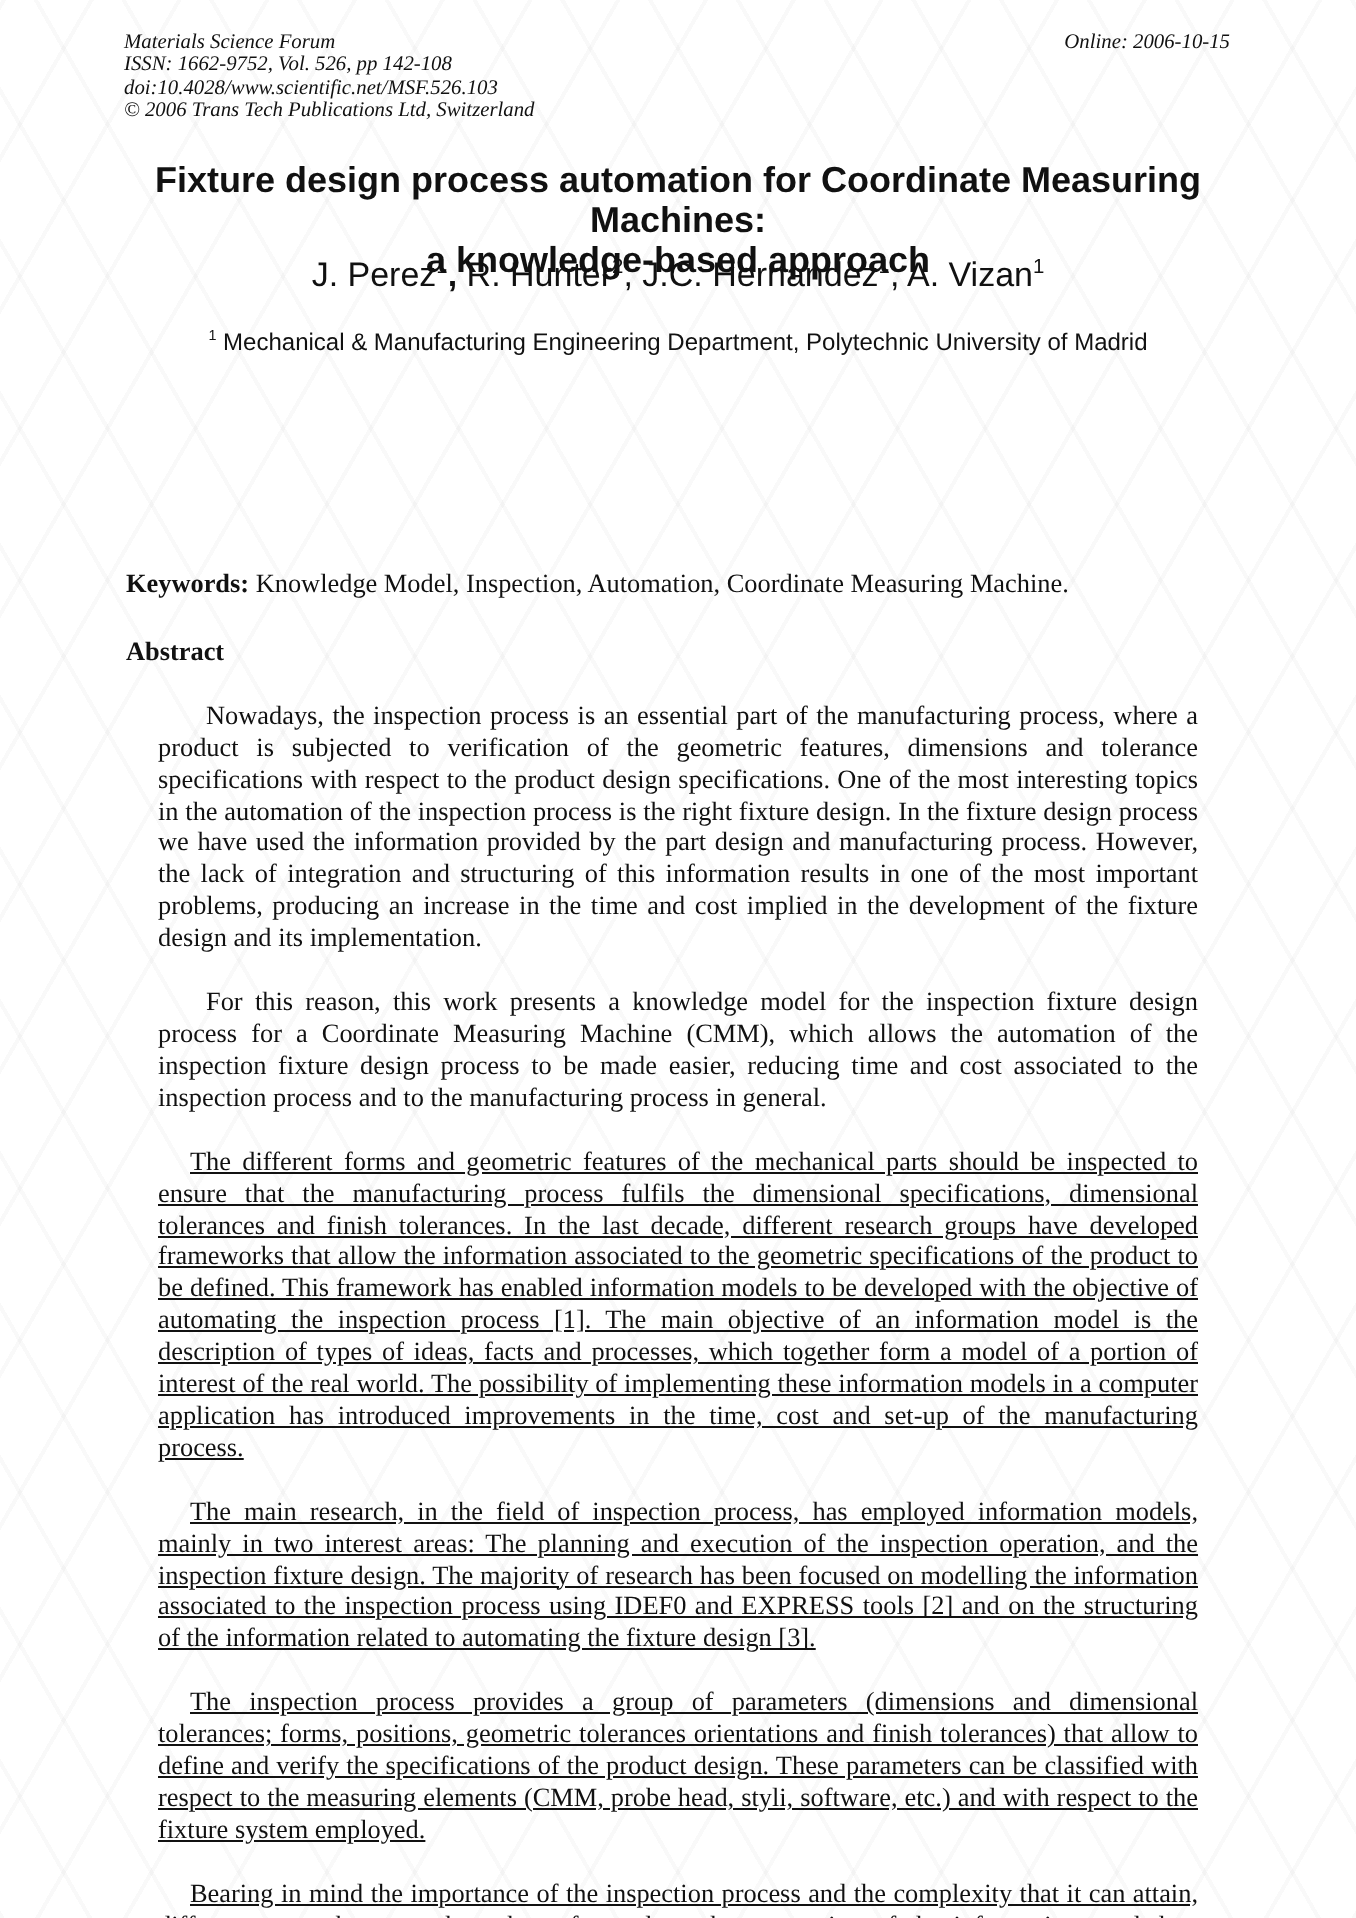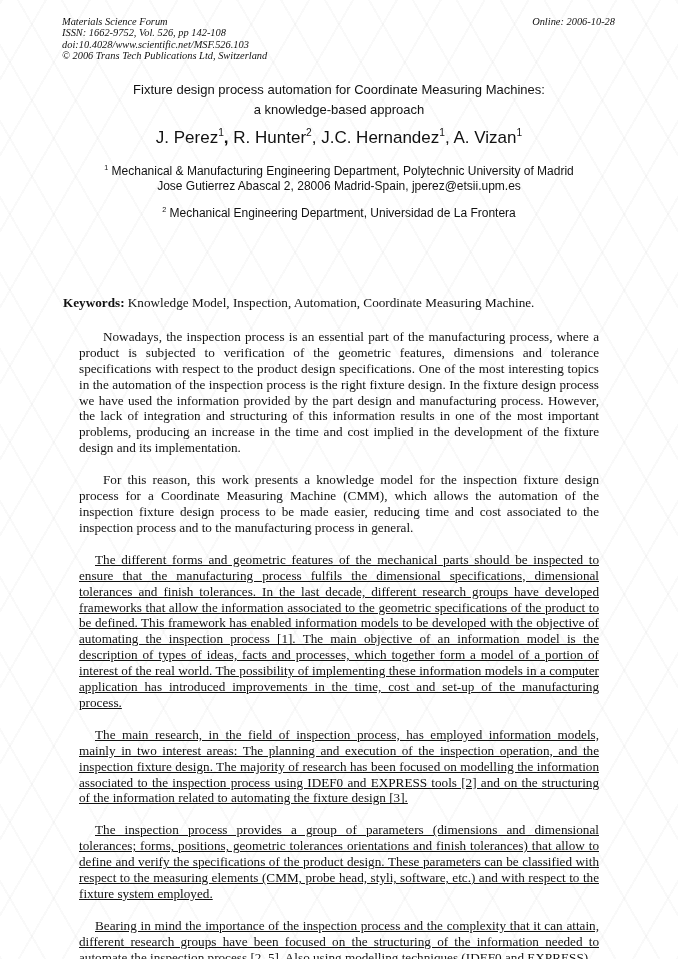--- a/index.html
+++ b/index.html
@@ -16,81 +16,80 @@
   .header-left {
     position: absolute; left: 62px; top: 16px;
     font-style: italic; font-size: 10.4px; line-height: 11.4px;
   }
   .header-right {
     position: absolute; right: 63px; top: 16px;
     font-style: italic; font-size: 10.4px; line-height: 11.4px;
   }
   .title {
     position: absolute; left: 40px; width: 598px; top: 80px; text-align: center;
-    font-family: "Liberation Sans", sans-serif; font-weight: normal;
-    font-size: 13px; line-height: 20px;
+    font-family: "Liberation Sans", sans-serif; font-weight: bold;
+    font-size: 18px; line-height: 20px;
   }
   .authors {
     position: absolute; left: 40px; width: 598px; top: 128px; text-align: center;
     font-family: "Liberation Sans", sans-serif; font-size: 17px; line-height: 20px;
   }
   sup { font-size: 0.6em; line-height: 0; vertical-align: super; }
   .affil {
     position: absolute; left: 40px; width: 598px; text-align: center;
     font-family: Liberation Sans, sans-serif; font-size: 12px; line-height: 15px;
   }
   .affil1 { top: 164px; }
   .affil2 { top: 206px; }
   .content {
     position: absolute; left: 63px; width: 552px; top: 283px;
     font-size: 13.2px; line-height: 15.9px; text-align: justify;
   }
-  .keywords { margin: 12px 0 18px 0; }
+  .keywords { margin: 1px 0 18px 0; }
   .section-title { font-weight: bold; margin: 0; }
   p.para { margin: 16px; text-indent: 24px; }
   p.para.small-indent { text-indent: 16px; text-decoration: underline; }
   .section { margin-bottom: 16px; }
   b { font-weight: bold; }
 </style>
 </head>
 <body>
 
 <div class="watermark"></div>
 
 <div class="header-left">
   <div>Materials Science Forum</div>
   <div>ISSN: 1662-9752, Vol. 526, pp 142-108</div>
   <div>doi:10.4028/www.scientific.net/MSF.526.103</div>
   <div>© 2006 Trans Tech Publications Ltd, Switzerland</div>
 </div>
-<div class="header-right">Online: 2006-10-28</div>
+<div class="header-right">Online: 2006-10-15</div>
 
 <div class="title">
   <div>Fixture design process automation for Coordinate Measuring Machines:</div>
   <div>a knowledge-based approach</div>
 </div>
 
 <div class="authors">
   <span>J. Perez</span><sup>1</sup><b>, </b><span>R. Hunter</span><sup>2</sup>, <span>J.C. Hernandez</span><sup>1</sup>, <span>A. Vizan</span><sup>1</sup>
 </div>
 
 <div class="affil affil1">
   <div><sup>1</sup> <span>Mechanical &amp; Manufacturing Engineering Department, Polytechnic University of Madrid</span></div>
-  <div>Jose Gutierrez Abascal 2, 28006 Madrid-Spain, jperez@etsii.upm.es</div>
 </div>
 <div class="affil affil2">
-  <div><sup>2</sup> <span>Mechanical Engineering Department, Universidad de La Frontera</span></div>
 </div>
 
 <div class="content">
   <div class="keywords">
     <b>Keywords:</b> <span>Knowledge Model, Inspection, Automation, Coordinate Measuring Machine.</span>
   </div>
 
   <div class="section">
+    <div class="section-title">Abstract</div>
     <p class="para">Nowadays, the inspection process is an essential part of the manufacturing process, where a product is subjected to verification of the geometric features, dimensions and tolerance specifications with respect to the product design specifications. One of the most interesting topics in the automation of the inspection process is the right fixture design. In the fixture design process we have used the information provided by the part design and manufacturing process. However, the lack of integration and structuring of this information results in one of the most important problems, producing an increase in the time and cost implied in the development of the fixture design and its implementation.</p>
     <p class="para">For this reason, this work presents a knowledge model for the inspection fixture design process for a Coordinate Measuring Machine (CMM), which allows the automation of the inspection fixture design process to be made easier, reducing time and cost associated to the inspection process and to the manufacturing process in general.</p>
   </div>
 
   <div class="section">
     <p class="para small-indent">The different forms and geometric features of the mechanical parts should be inspected to ensure that the manufacturing process fulfils the dimensional specifications, dimensional tolerances and finish tolerances. In the last decade, different research groups have developed frameworks that allow the information associated to the geometric specifications of the product to be defined. This framework has enabled information models to be developed with the objective of automating the inspection process [1]. The main objective of an information model is the description of types of ideas, facts and processes, which together form a model of a portion of interest of the real world. The possibility of implementing these information models in a computer application has introduced improvements in the time, cost and set-up of the manufacturing process.</p>
     <p class="para small-indent">The main research, in the field of inspection process, has employed information models, mainly in two interest areas: The planning and execution of the inspection operation, and the inspection fixture design. The majority of research has been focused on modelling the information associated to the inspection process using IDEF0 and EXPRESS tools [2] and on the structuring of the information related to automating the fixture design [3].</p>
     <p class="para small-indent">The inspection process provides a group of parameters (dimensions and dimensional tolerances; forms, positions, geometric tolerances orientations and finish tolerances) that allow to define and verify the specifications of the product design. These parameters can be classified with respect to the measuring elements (CMM, probe head, styli, software, etc.) and with respect to the fixture system employed.</p>
     <p class="para small-indent">Bearing in mind the importance of the inspection process and the complexity that it can attain, different research groups have been focused on the structuring of the information needed to automate the inspection process [2, 5]. Also using modelling techniques (IDEF0 and EXPRESS),</p>
   </div>

